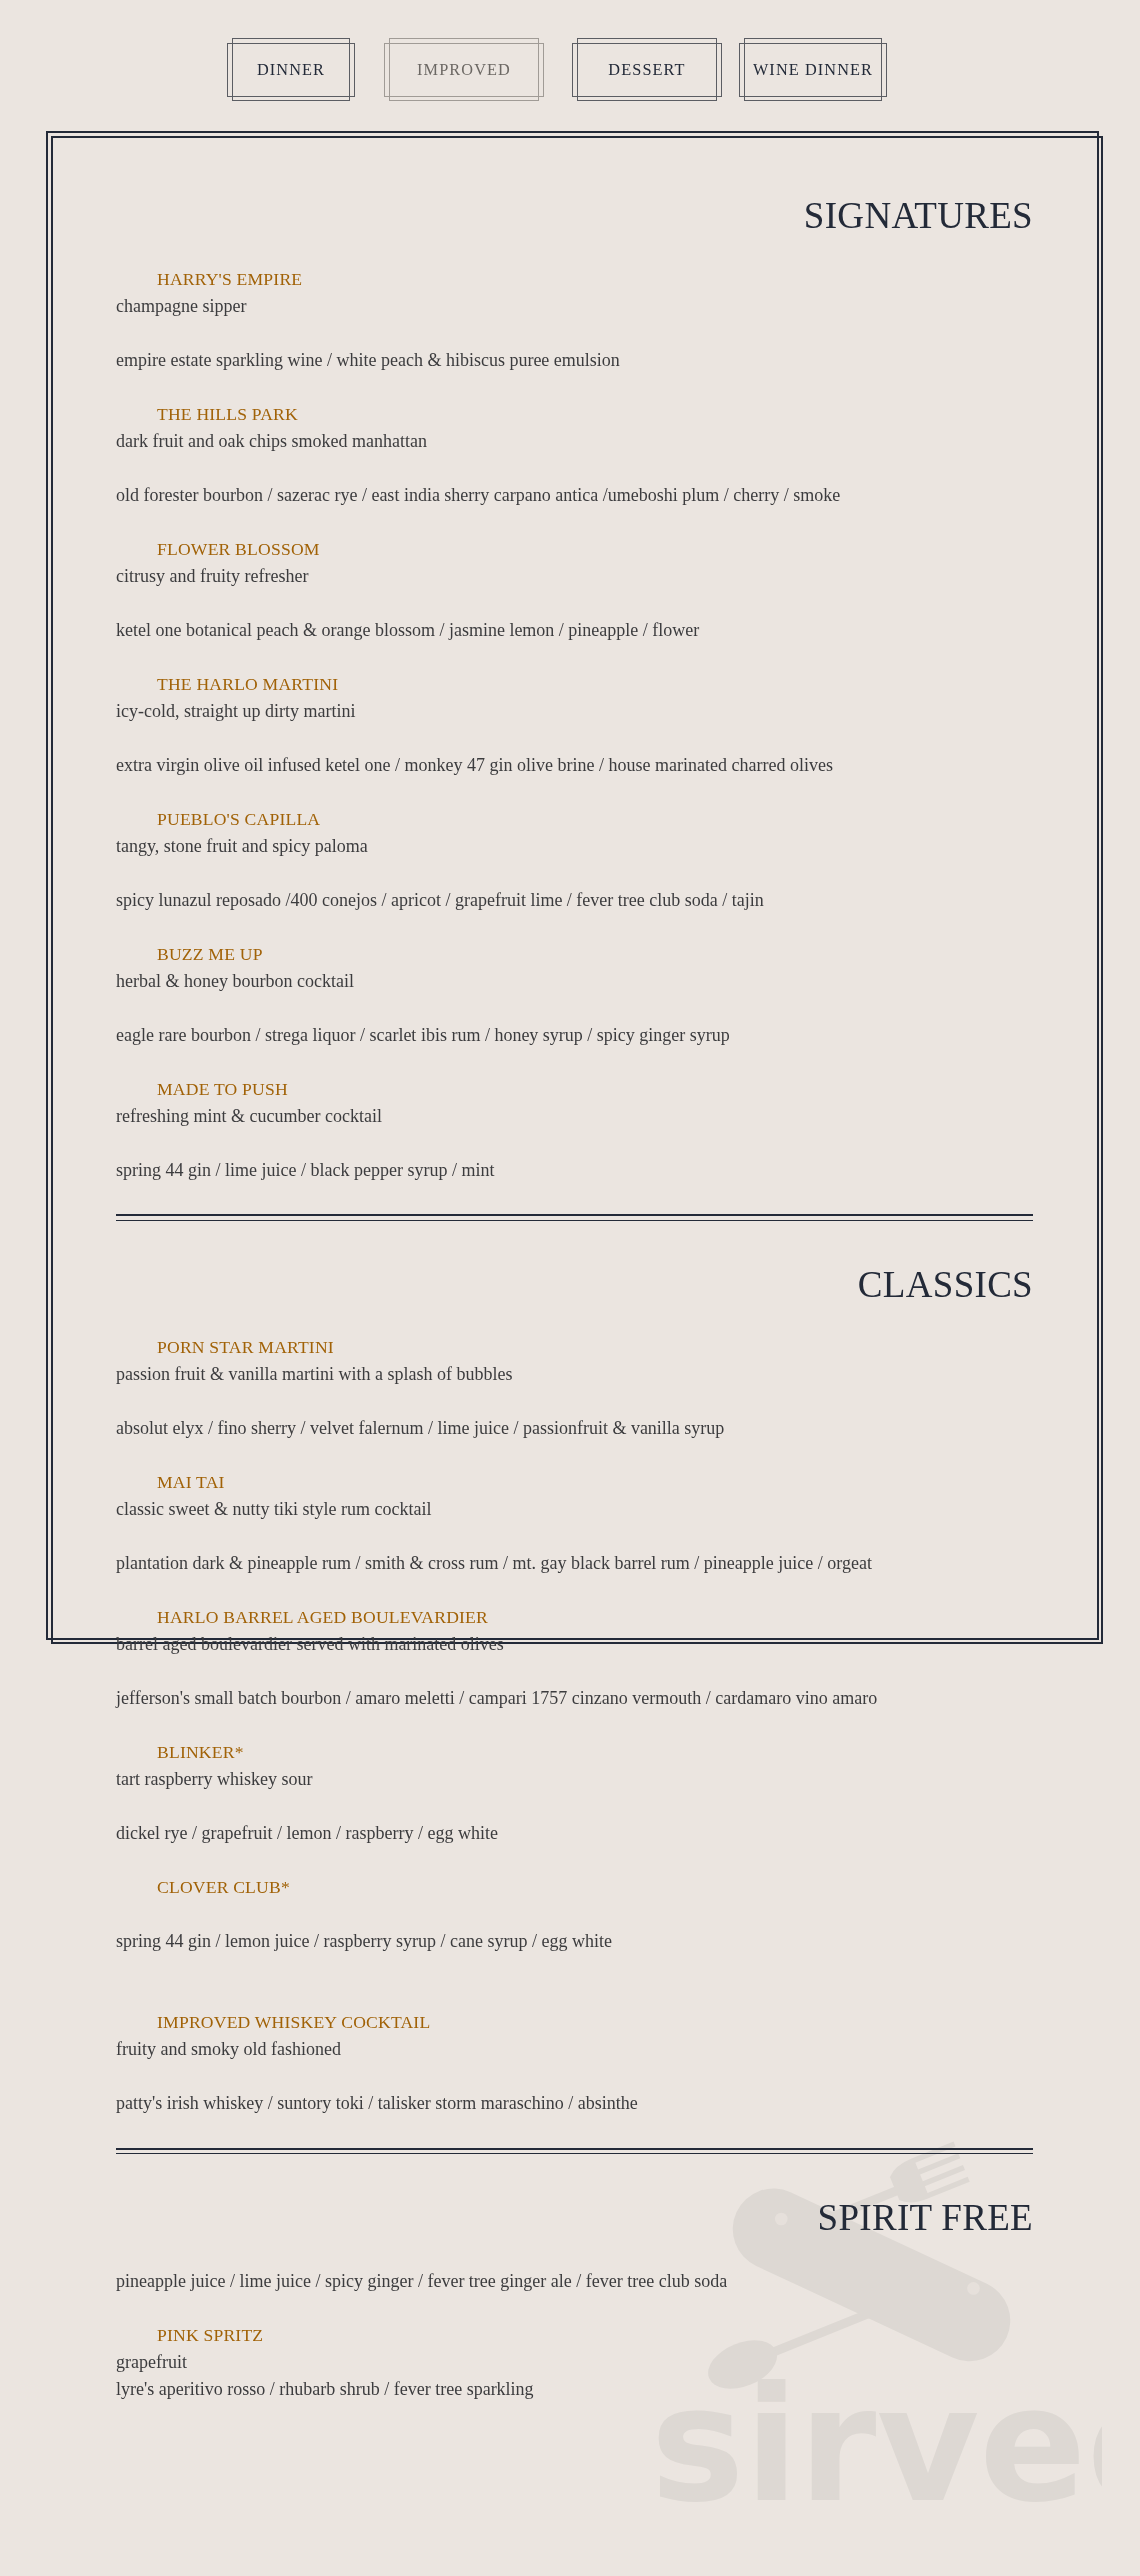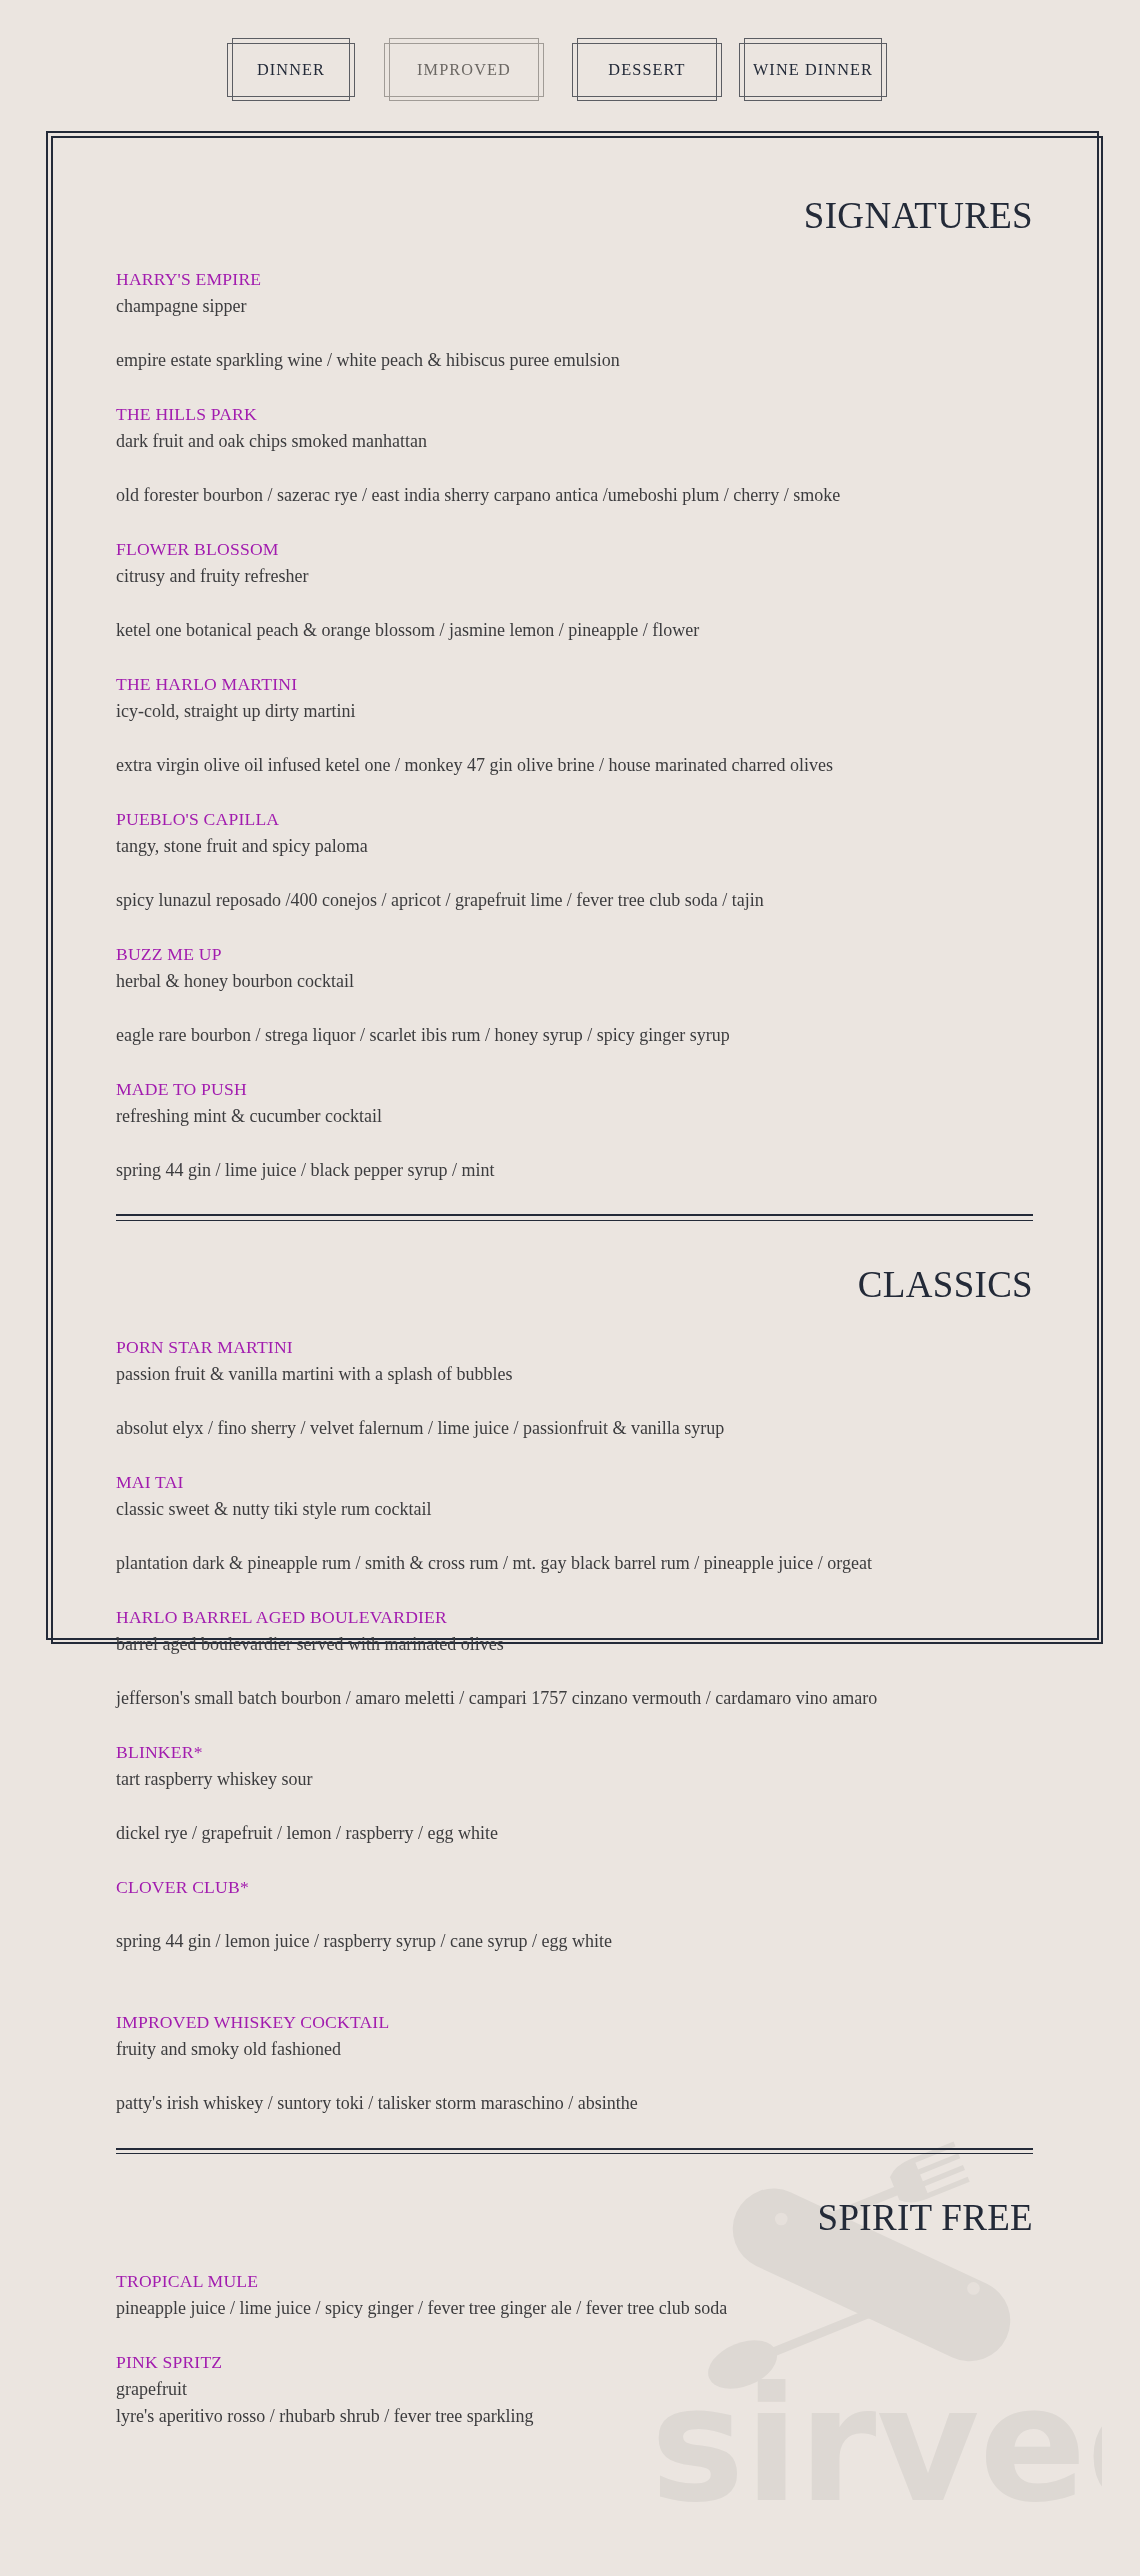--- a/index.html
+++ b/index.html
@@ -58,22 +58,23 @@
     line-height: 56px;
     color: #232a38;
     letter-spacing: 0.3px;
     text-align: right;
   }
   .item { margin: 0; }
   .item-name {
     font-size: 17.6px;
     line-height: 27px;
     height: 27px;
-    color: #a21caf;
+    color: #a16207;
     letter-spacing: 0.2px;
+    margin-left: 41px;
   }
   .item-desc, .item-ing {
     font-size: 18px;
     line-height: 27px;
     color: #3c3c3e;
   }
   .item-ing { margin-top: 27px; }
   .sig .item { height: 135px; }
   .divider {
     width: 917px;
@@ -216,21 +217,20 @@
   </section>
 
   <div style="height:3.6px"></div>
   <div class="divider"></div>
   <div style="height:36px"></div>
 
   <section class="sf">
     <h2 class="section-title">SPIRIT FREE</h2>
     <div style="height:21.7px"></div>
     <div class="item">
-      <div class="item-name">TROPICAL MULE</div>
       <div class="item-desc">pineapple juice / lime juice / spicy ginger / fever tree ginger ale / fever tree club soda</div>
     </div>
     <div class="item">
       <div class="item-name">PINK SPRITZ</div>
       <div class="item-desc">grapefruit</div>
       <div class="item-desc">lyre's aperitivo rosso / rhubarb shrub / fever tree sparkling</div>
     </div>
   </section>
 </div>
 

